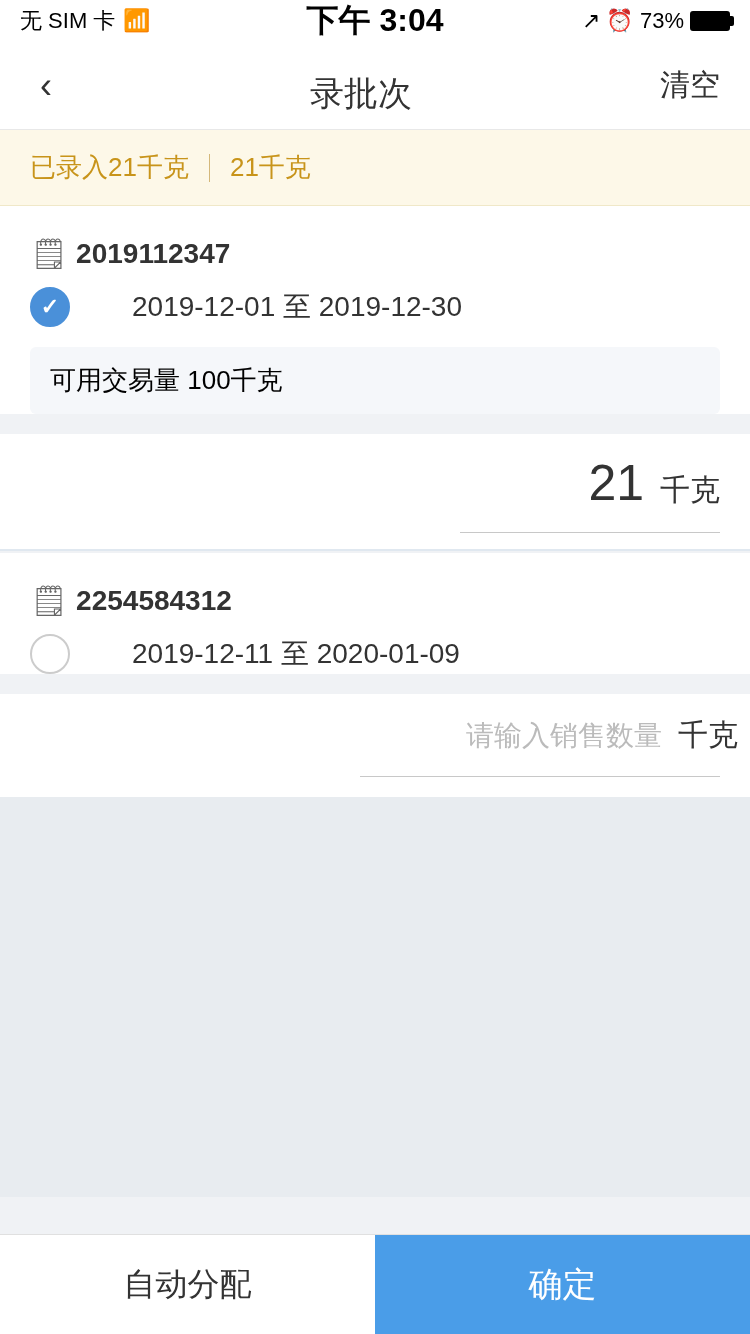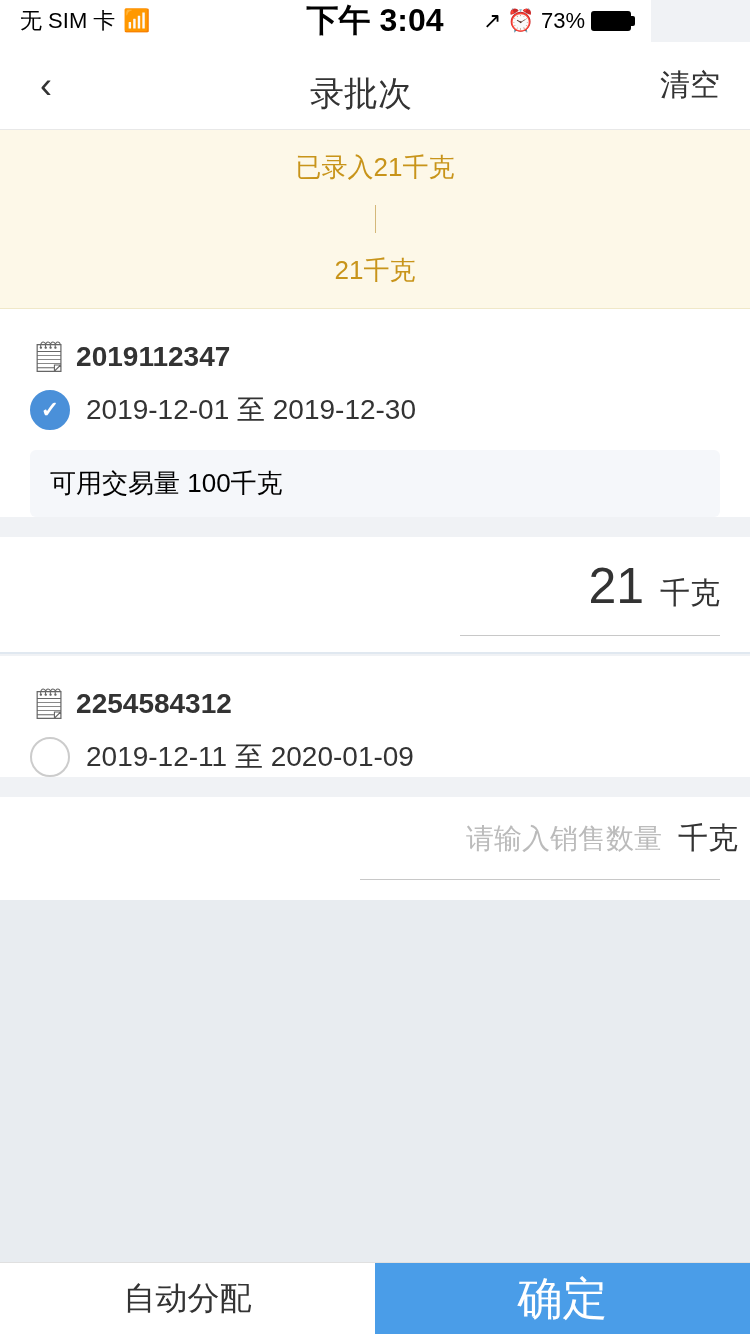--- a/index.html
+++ b/index.html
@@ -7,21 +7,21 @@
     body {
       width: 750px;
       min-height: 1334px;
       font-family: -apple-system, 'PingFang SC', 'Helvetica Neue', Arial, sans-serif;
       background: #f0f2f5;
       overflow-x: hidden;
     }
 
     
     .status-bar {
-      width: 651px;
+      width: 750px;
       height: 42px;
       background: #fff;
       display: flex;
       align-items: center;
       justify-content: space-between;
       padding: 0 20px;
       font-size: 24px;
       color: #000;
     }
     .status-left {
@@ -95,21 +95,20 @@
 
     
     .info-banner {
       width: 750px;
       background: #fdf8e8;
       padding: 20px 30px;
       display: flex;
       align-items: center;
       gap: 20px;
       border-bottom: 1px solid #f0e8c8;
-      flex-direction: column;
     }
     .info-item {
       font-size: 26px;
       color: #c8941a;
     }
     .info-divider {
       width: 1px;
       height: 28px;
       background: #d4b87a;
     }
@@ -157,20 +156,21 @@
     }
     .radio-circle.checked::after {
       content: '✓';
       color: #fff;
       font-size: 22px;
       font-weight: bold;
     }
     .batch-date {
       font-size: 28px;
       color: #333;
+      margin-left: 46px;
     }
     .avail-box {
       background: #f5f7fa;
       border-radius: 6px;
       padding: 16px 20px;
       margin-bottom: 20px;
     }
     .avail-text {
       font-size: 26px;
       color: #000000;
@@ -231,41 +231,41 @@
       flex: 1;
       min-height: 400px;
     }
 
     
     .bottom-bar {
       position: fixed;
       bottom: 0;
       left: 0;
       width: 750px;
-      height: 72px;
+      height: 100px;
       display: flex;
       background: #fff;
       border-top: 1px solid #e0e0e0;
     }
     .btn-auto {
       flex: 1;
       display: flex;
       align-items: center;
       justify-content: center;
       font-size: 32px;
       color: #333;
       background: #fff;
       cursor: pointer;
     }
     .btn-confirm {
       flex: 1;
       display: flex;
       align-items: center;
       justify-content: center;
-      font-size: 45px;
+      font-size: 34px;
       color: #fff;
       background: #4a9de8;
       cursor: pointer;
     }
 
     
     .underline-wrap {
       display: flex;
       justify-content: flex-end;
       padding: 0 30px;

